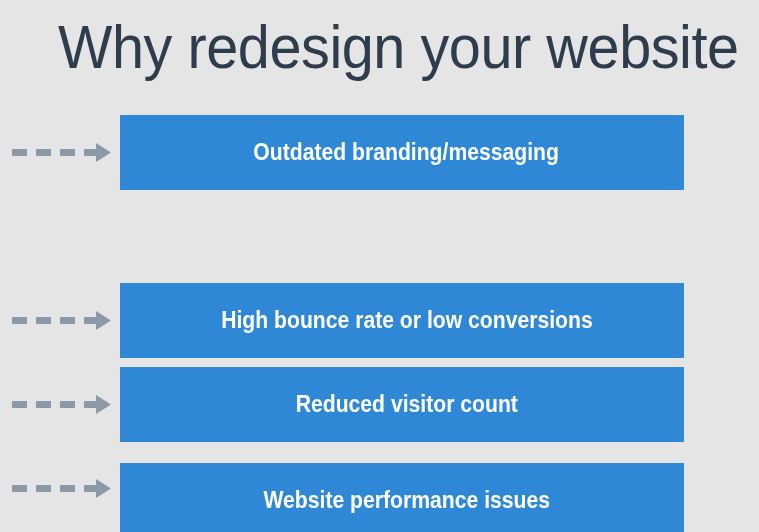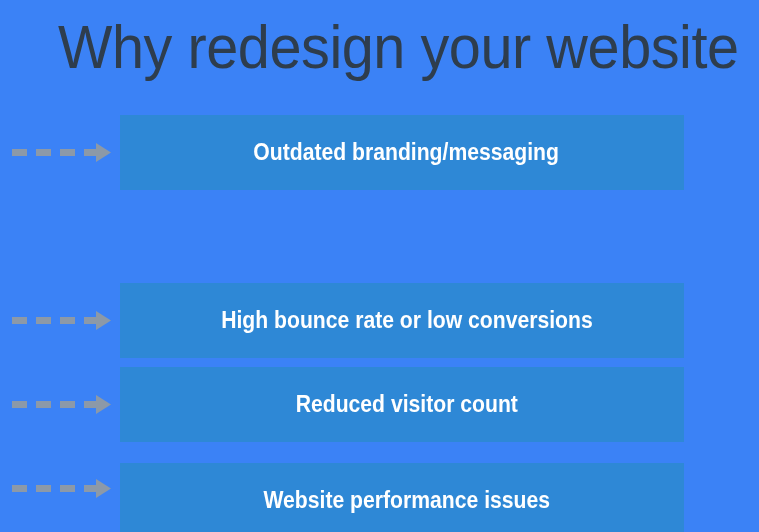--- a/index.html
+++ b/index.html
@@ -7,21 +7,21 @@
     padding: 0;
     background: #000000;
   }
   body {
     font-family: "Liberation Sans", sans-serif;
   }
   #slide {
     position: relative;
     width: 759px;
     height: 532px;
-    background: #3b82f6;
+    background: #e5e5e5;
     overflow: hidden;
   }
   #title {
     position: absolute;
     left: 58px;
     top: 8px;
     width: 700px;
     height: 78px;
     line-height: 78px;
     color: #2E3D4D;

